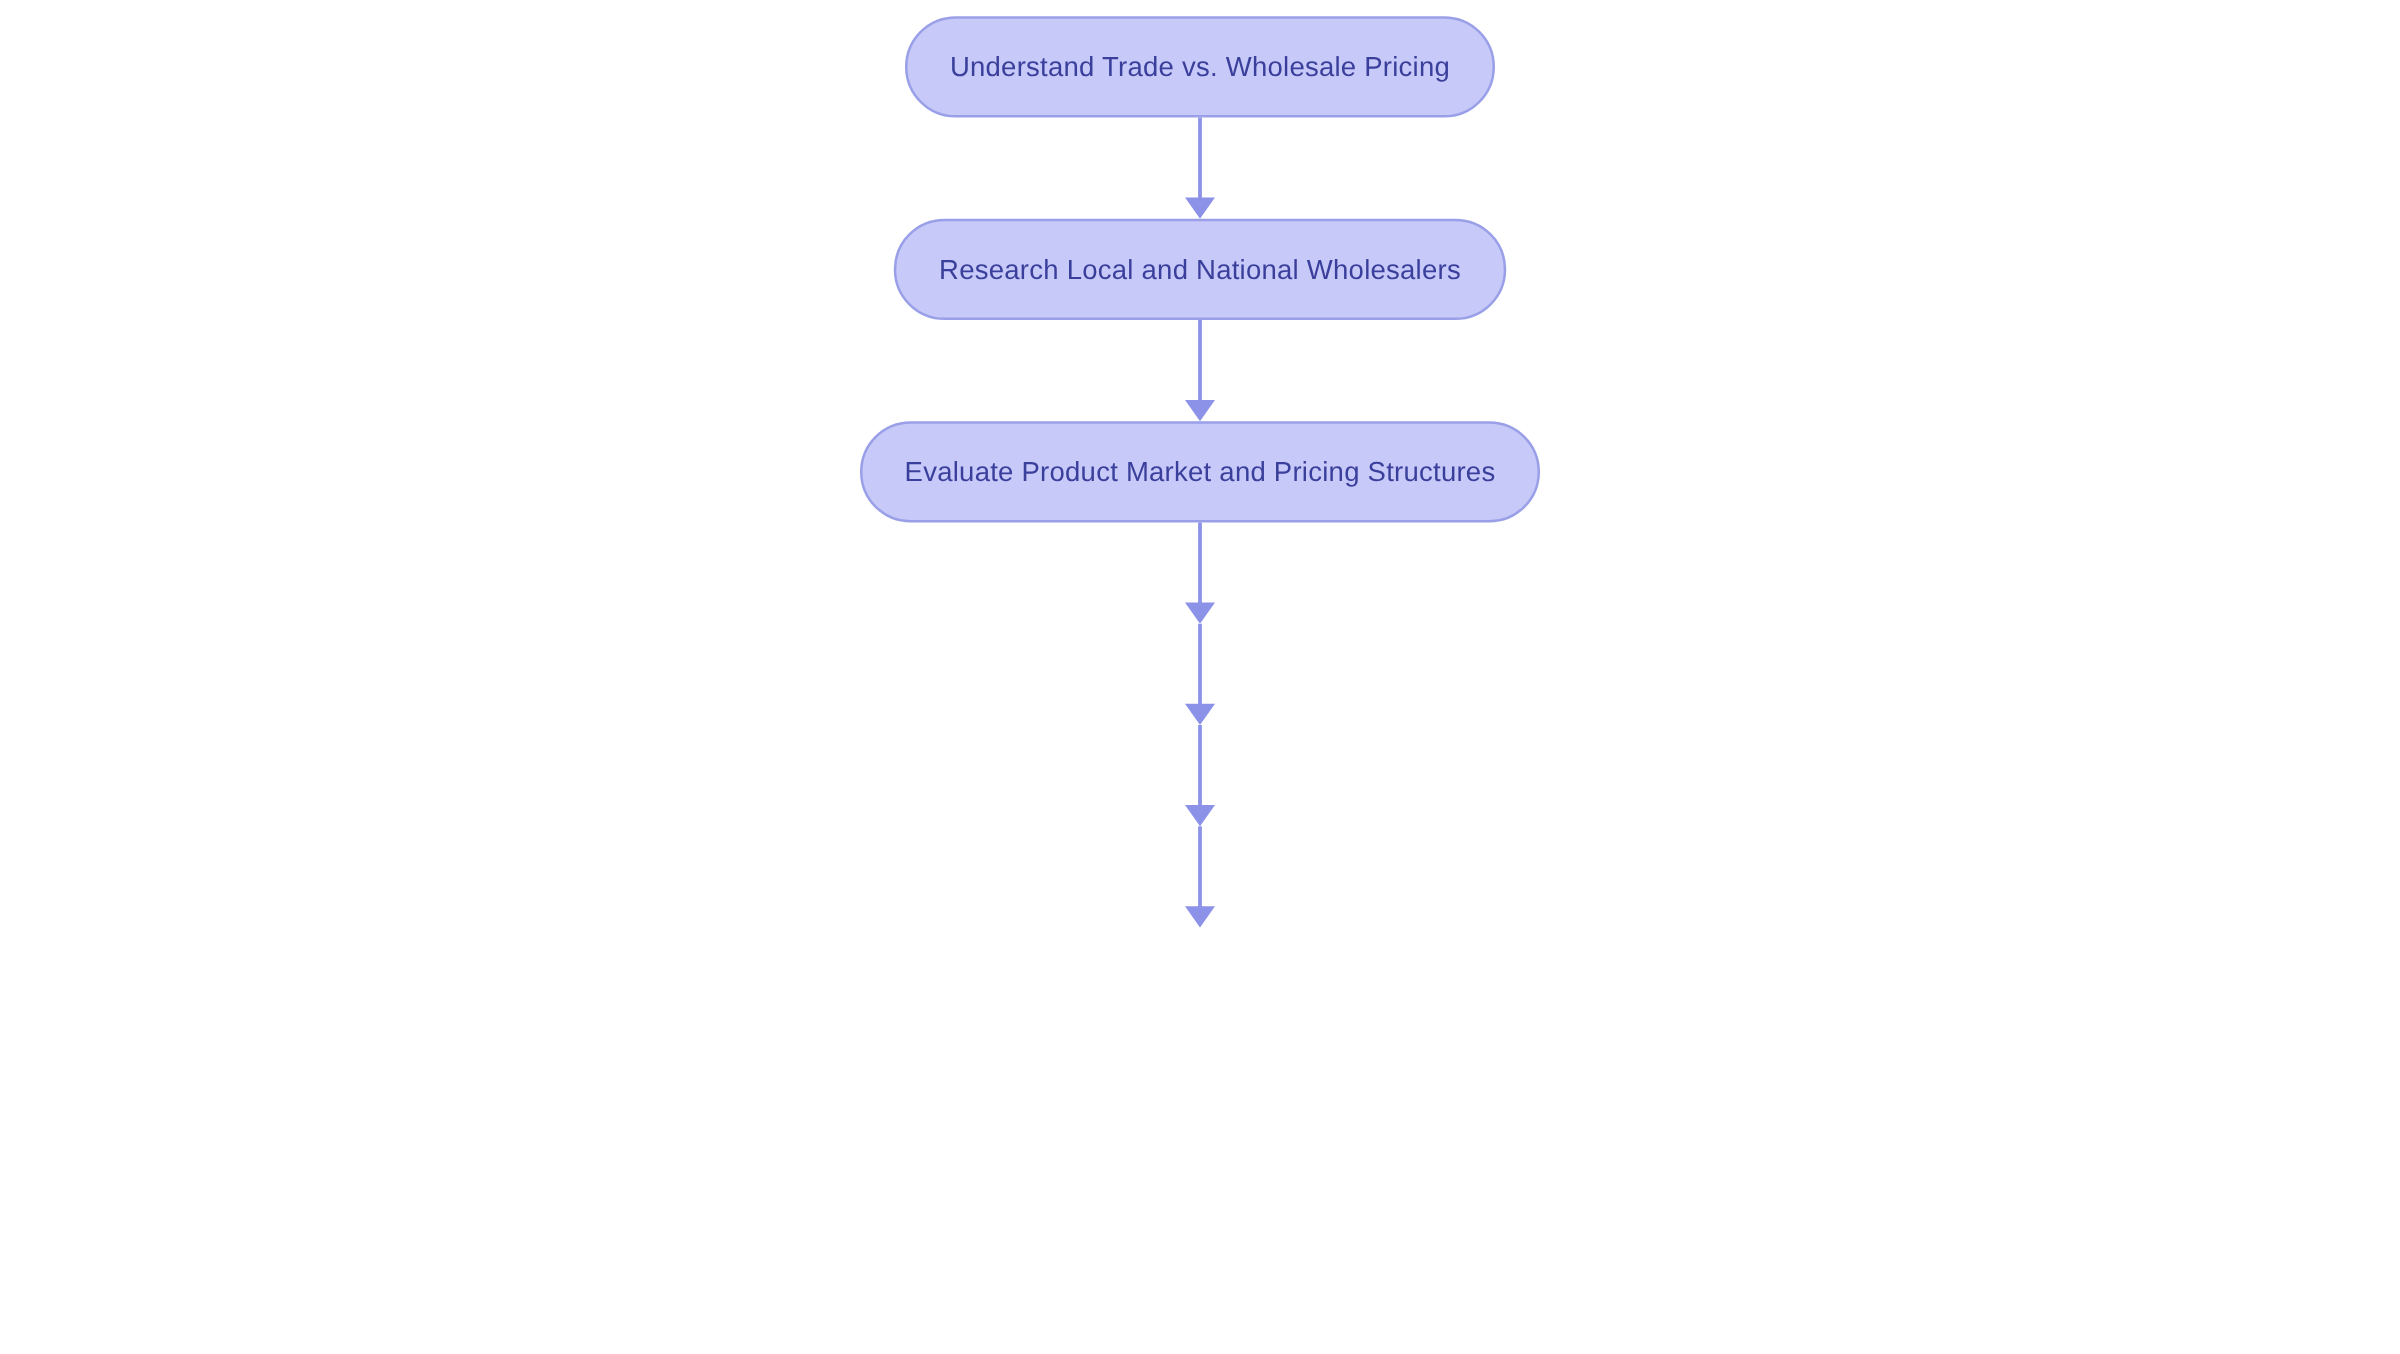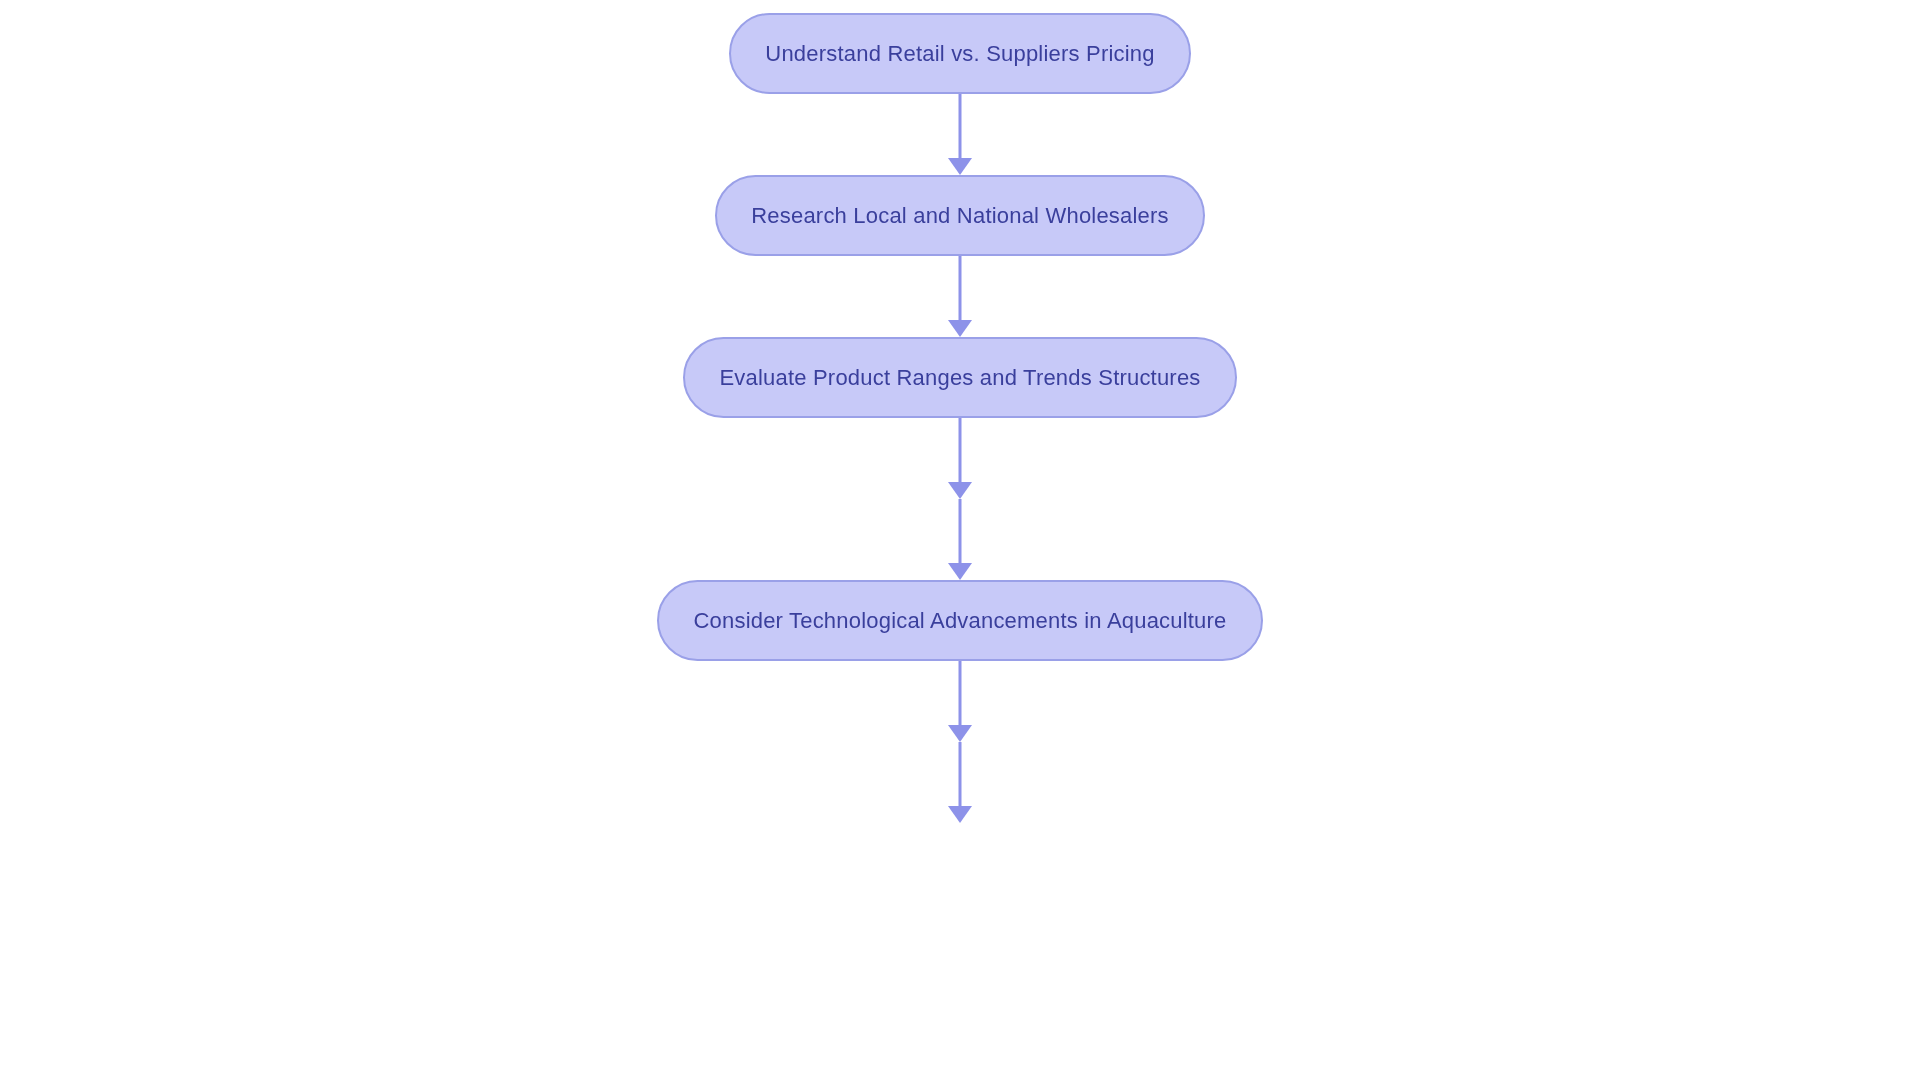--- a/index.html
+++ b/index.html
@@ -60,40 +60,39 @@
     height: 0;
     border-left: 12px solid transparent;
     border-right: 12px solid transparent;
     border-top: 17px solid var(--arrow, #8d92e9);
   }
 </style>
 </head>
 <body>
 
 <div class="canvas" id="canvas" style="--bg: #ffffff; --fill: #c7c9f8; --stroke: #9aa0e8; --text: #3a3f9c; --arrow: #8d92e9;">
-    <div class="node">Understand Retail vs. Suppliers Pricing</div>
+    <div class="node">Understand Trade vs. Wholesale Pricing</div>
     <div class="arrow">
       <div class="shaft"></div>
       <div class="head"></div>
     </div>
     <div class="node">Research Local and National Wholesalers</div>
     <div class="arrow">
       <div class="shaft"></div>
       <div class="head"></div>
     </div>
-    <div class="node">Evaluate Product Ranges and Trends Structures</div>
+    <div class="node">Evaluate Product Market and Pricing Structures</div>
     <div class="arrow">
       <div class="shaft"></div>
       <div class="head"></div>
     </div>
     <div class="arrow">
       <div class="shaft"></div>
       <div class="head"></div>
     </div>
-    <div class="node">Consider Technological Advancements in Aquaculture</div>
     <div class="arrow">
       <div class="shaft"></div>
       <div class="head"></div>
     </div>
     <div class="arrow">
       <div class="shaft"></div>
       <div class="head"></div>
     </div>
   </div>
 

